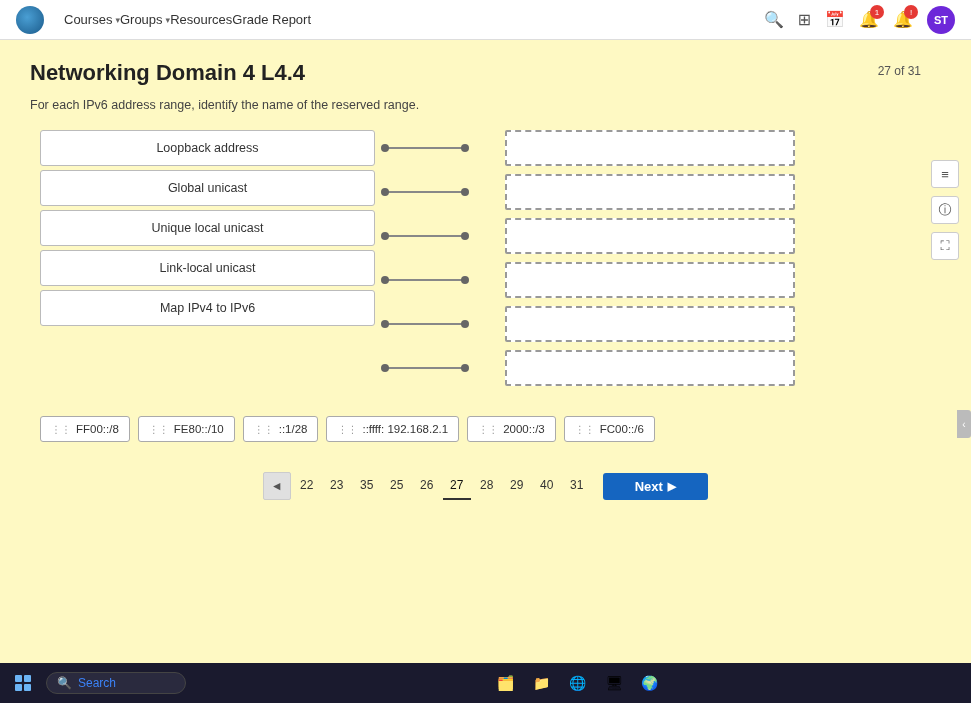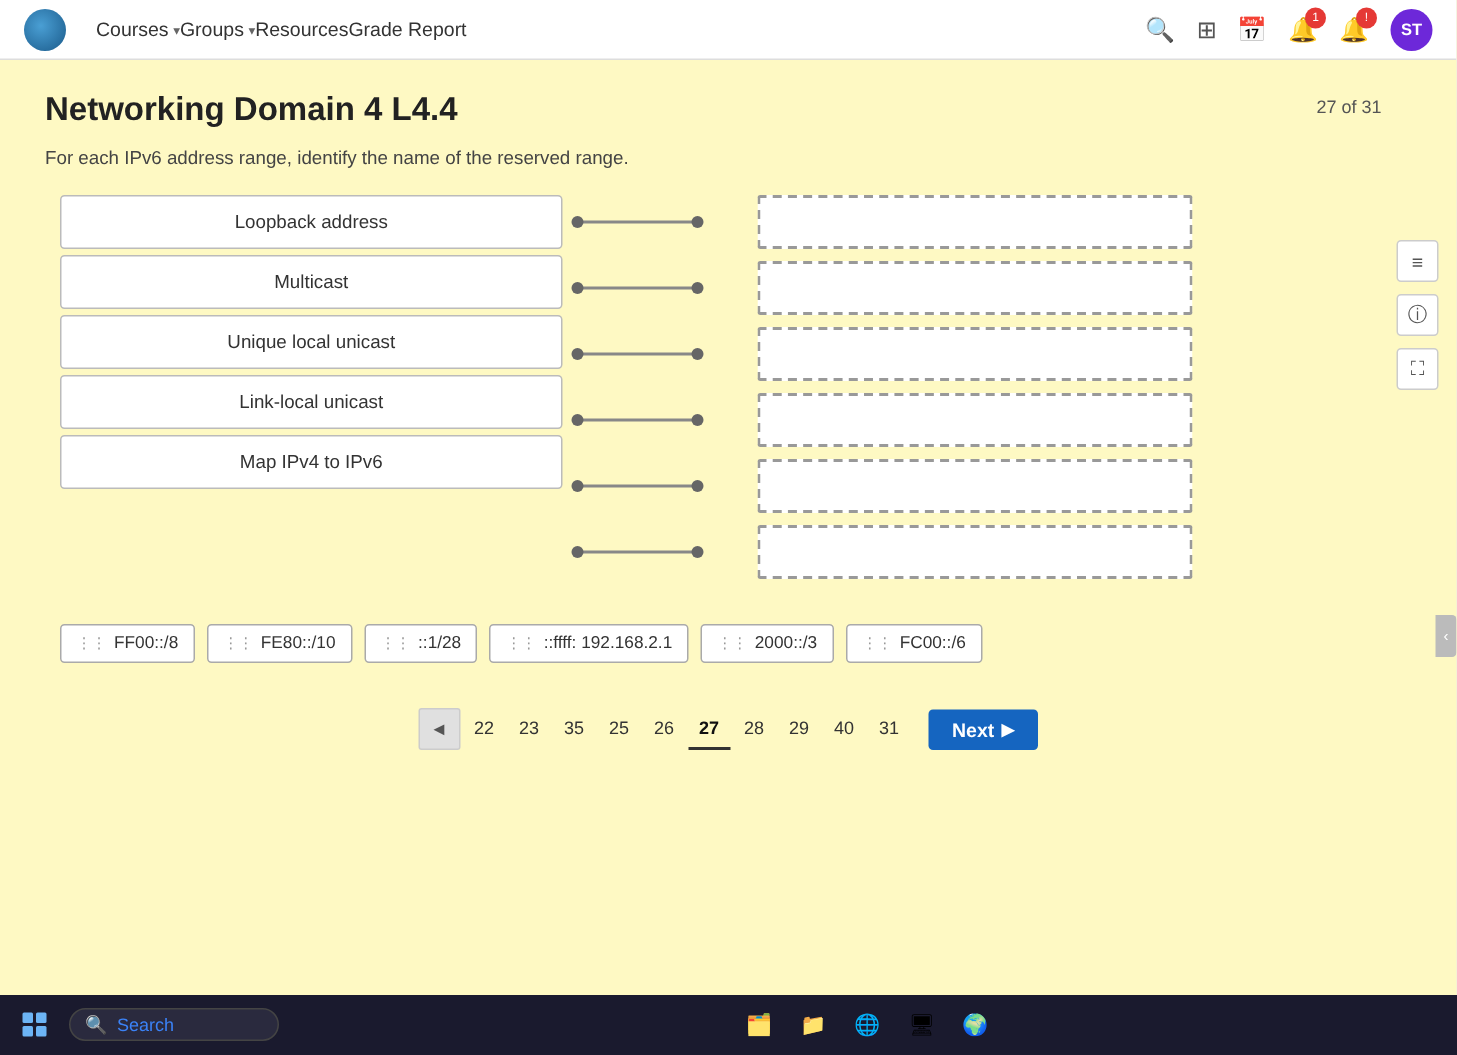--- a/index.html
+++ b/index.html
@@ -286,28 +286,28 @@
       height: 28px;
       display: flex;
       align-items: center;
       justify-content: center;
       font-size: 12px;
       cursor: pointer;
       color: #333;
       border-bottom: 2px solid transparent;
     }
     .page-num.active {
-      font-weight: bold;
+      font-weight: normal;
       border-bottom: 2px solid #333;
       color: #111;
     }
     .next-btn {
       background: #1565c0;
       color: white;
-      padding: 6px 16px;
+      padding: 6px 32px;
       border-radius: 3px;
       font-size: 13px;
       font-weight: bold;
       cursor: pointer;
       display: flex;
       align-items: center;
       gap: 5px;
       margin-left: 10px;
     }
     .next-btn .arrow {
@@ -436,21 +436,21 @@
     <div class="side-tool-btn">⛶</div>
   </div>
   <div class="side-tool-collapse">‹</div>
 
   <div class="question-text">For each IPv6 address range, identify the name of the reserved range.</div>
 
   <div class="matching-container">
 
     <div class="labels-column">
       <div class="label-box">Loopback address</div>
-      <div class="label-box">Multicast</div>
+      <div class="label-box">Global unicast</div>
       <div class="label-box">Unique local unicast</div>
       <div class="label-box">Link-local unicast</div>
       <div class="label-box">Map IPv4 to IPv6</div>
     </div>
 
     <div class="connectors-area">
       <div class="connector-row">
         <div class="connector-line"></div>
       </div>
       <div class="connector-row" style="margin-top:4px;">

